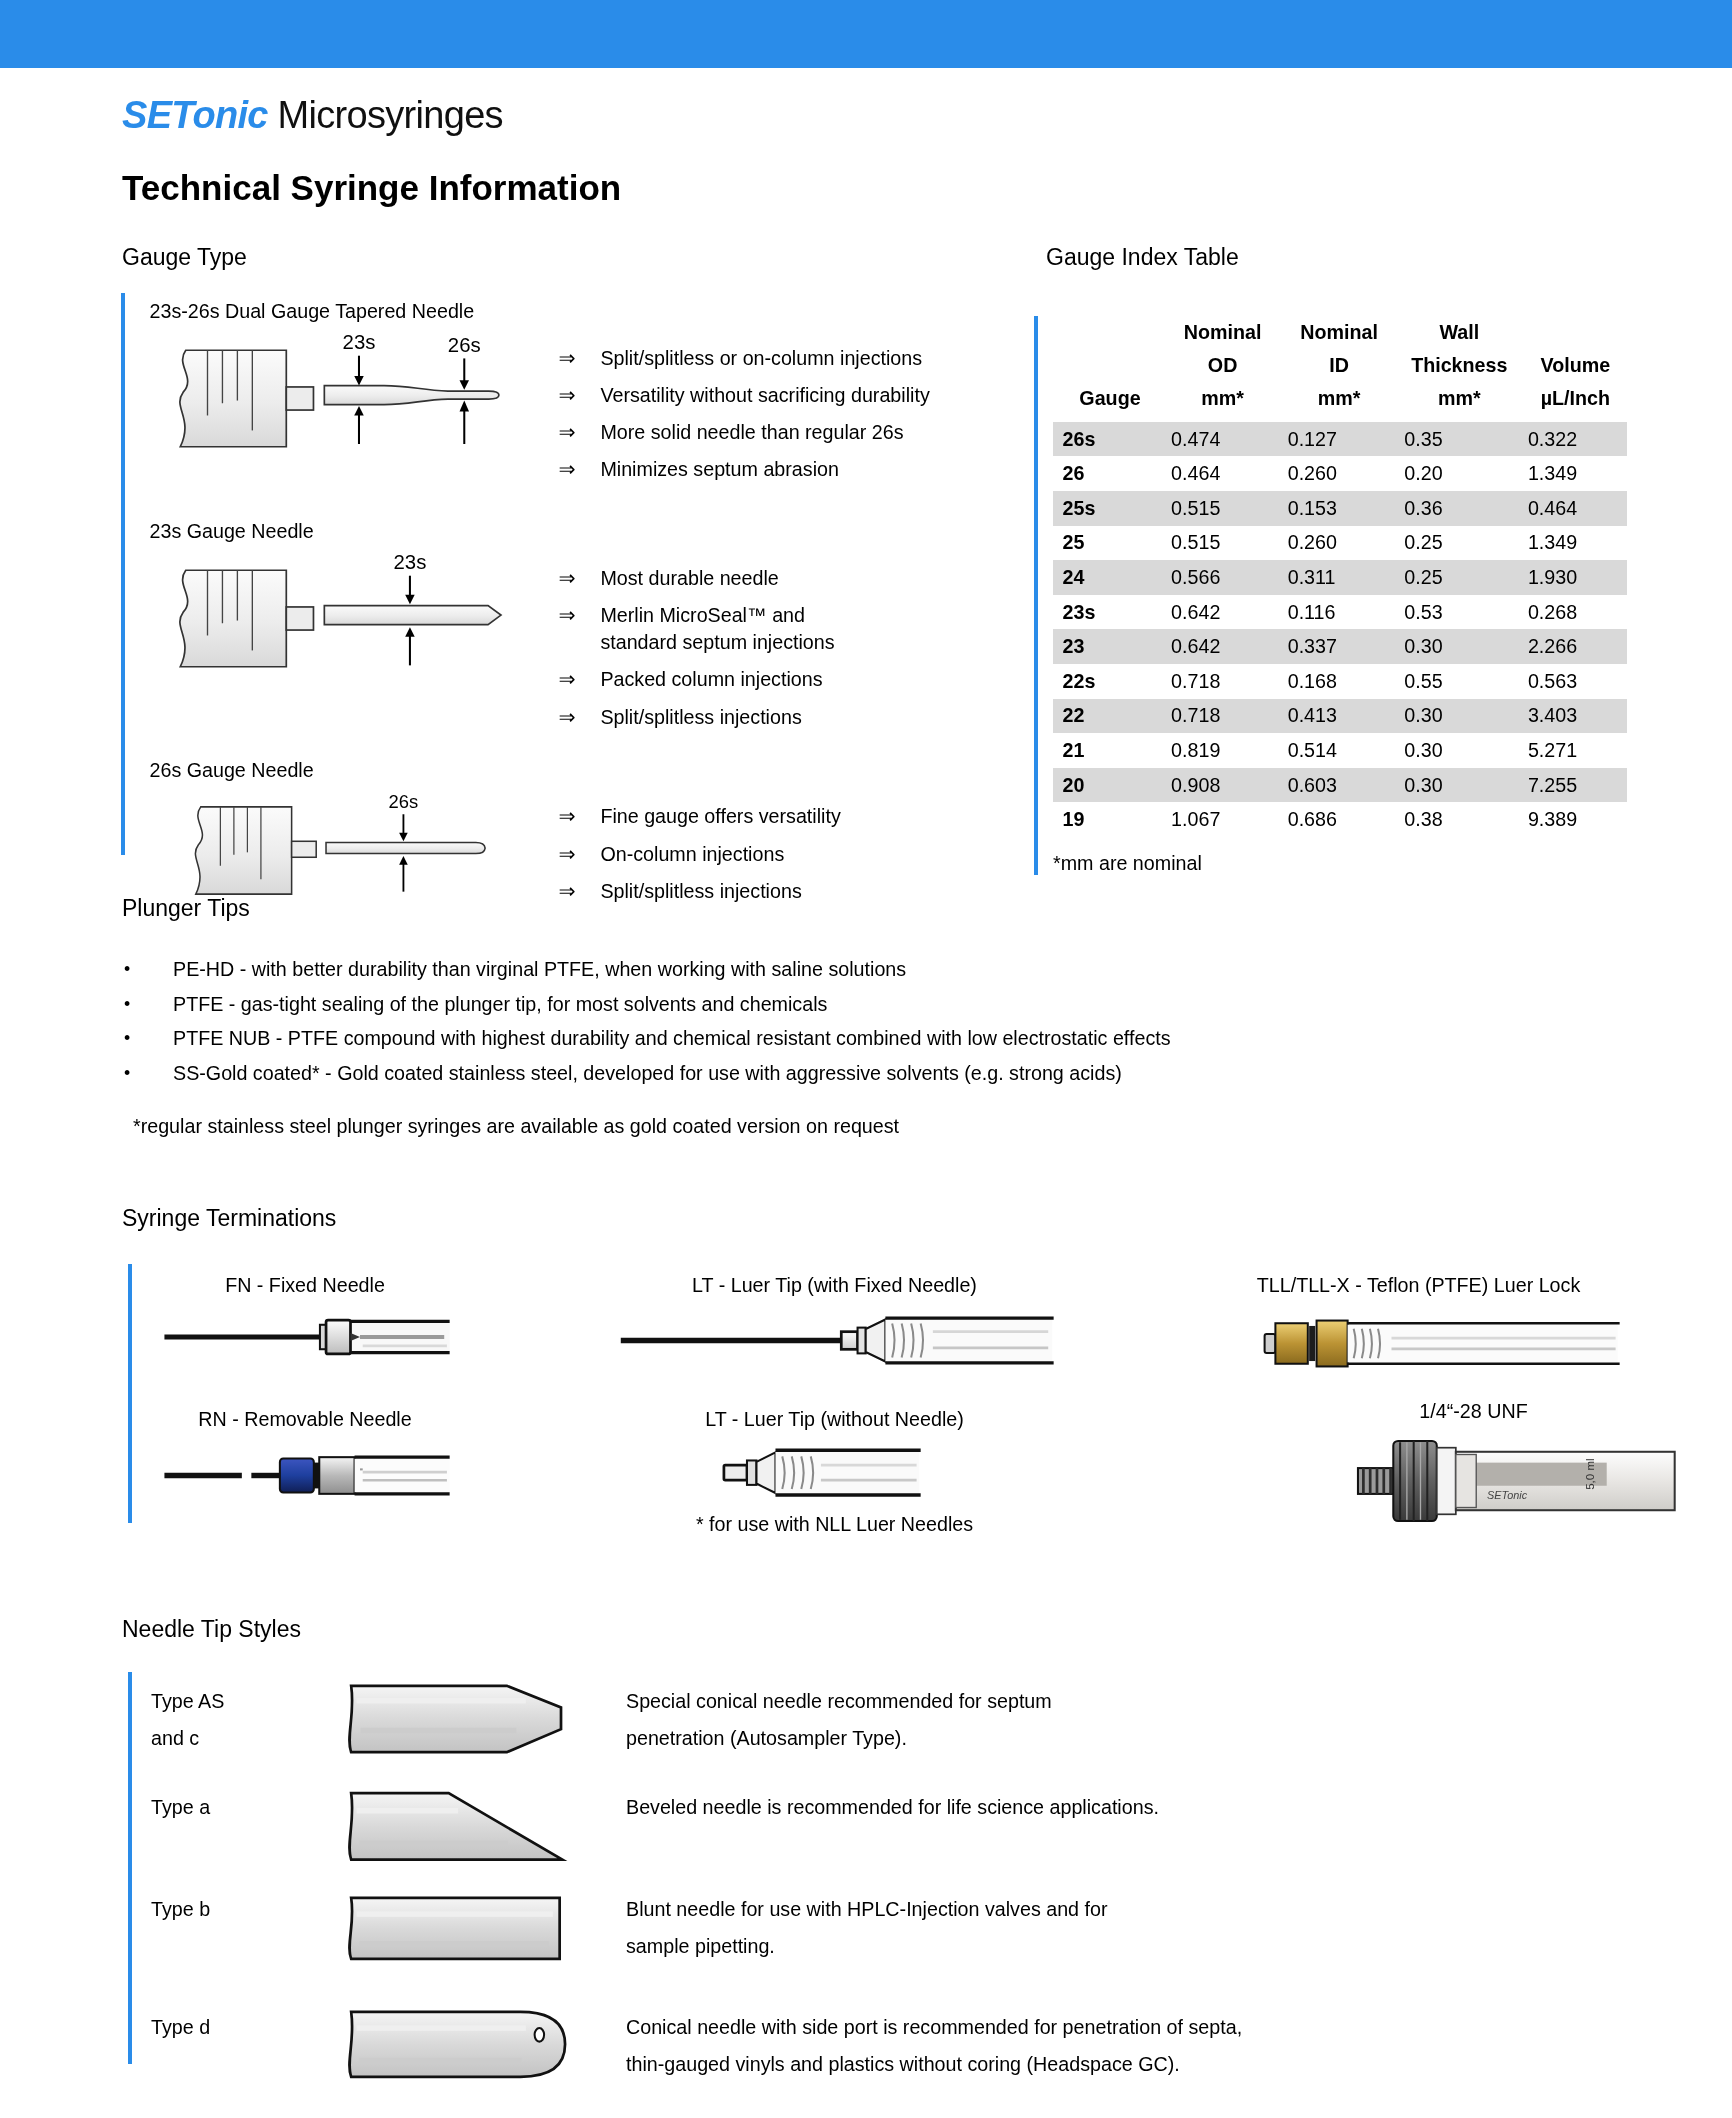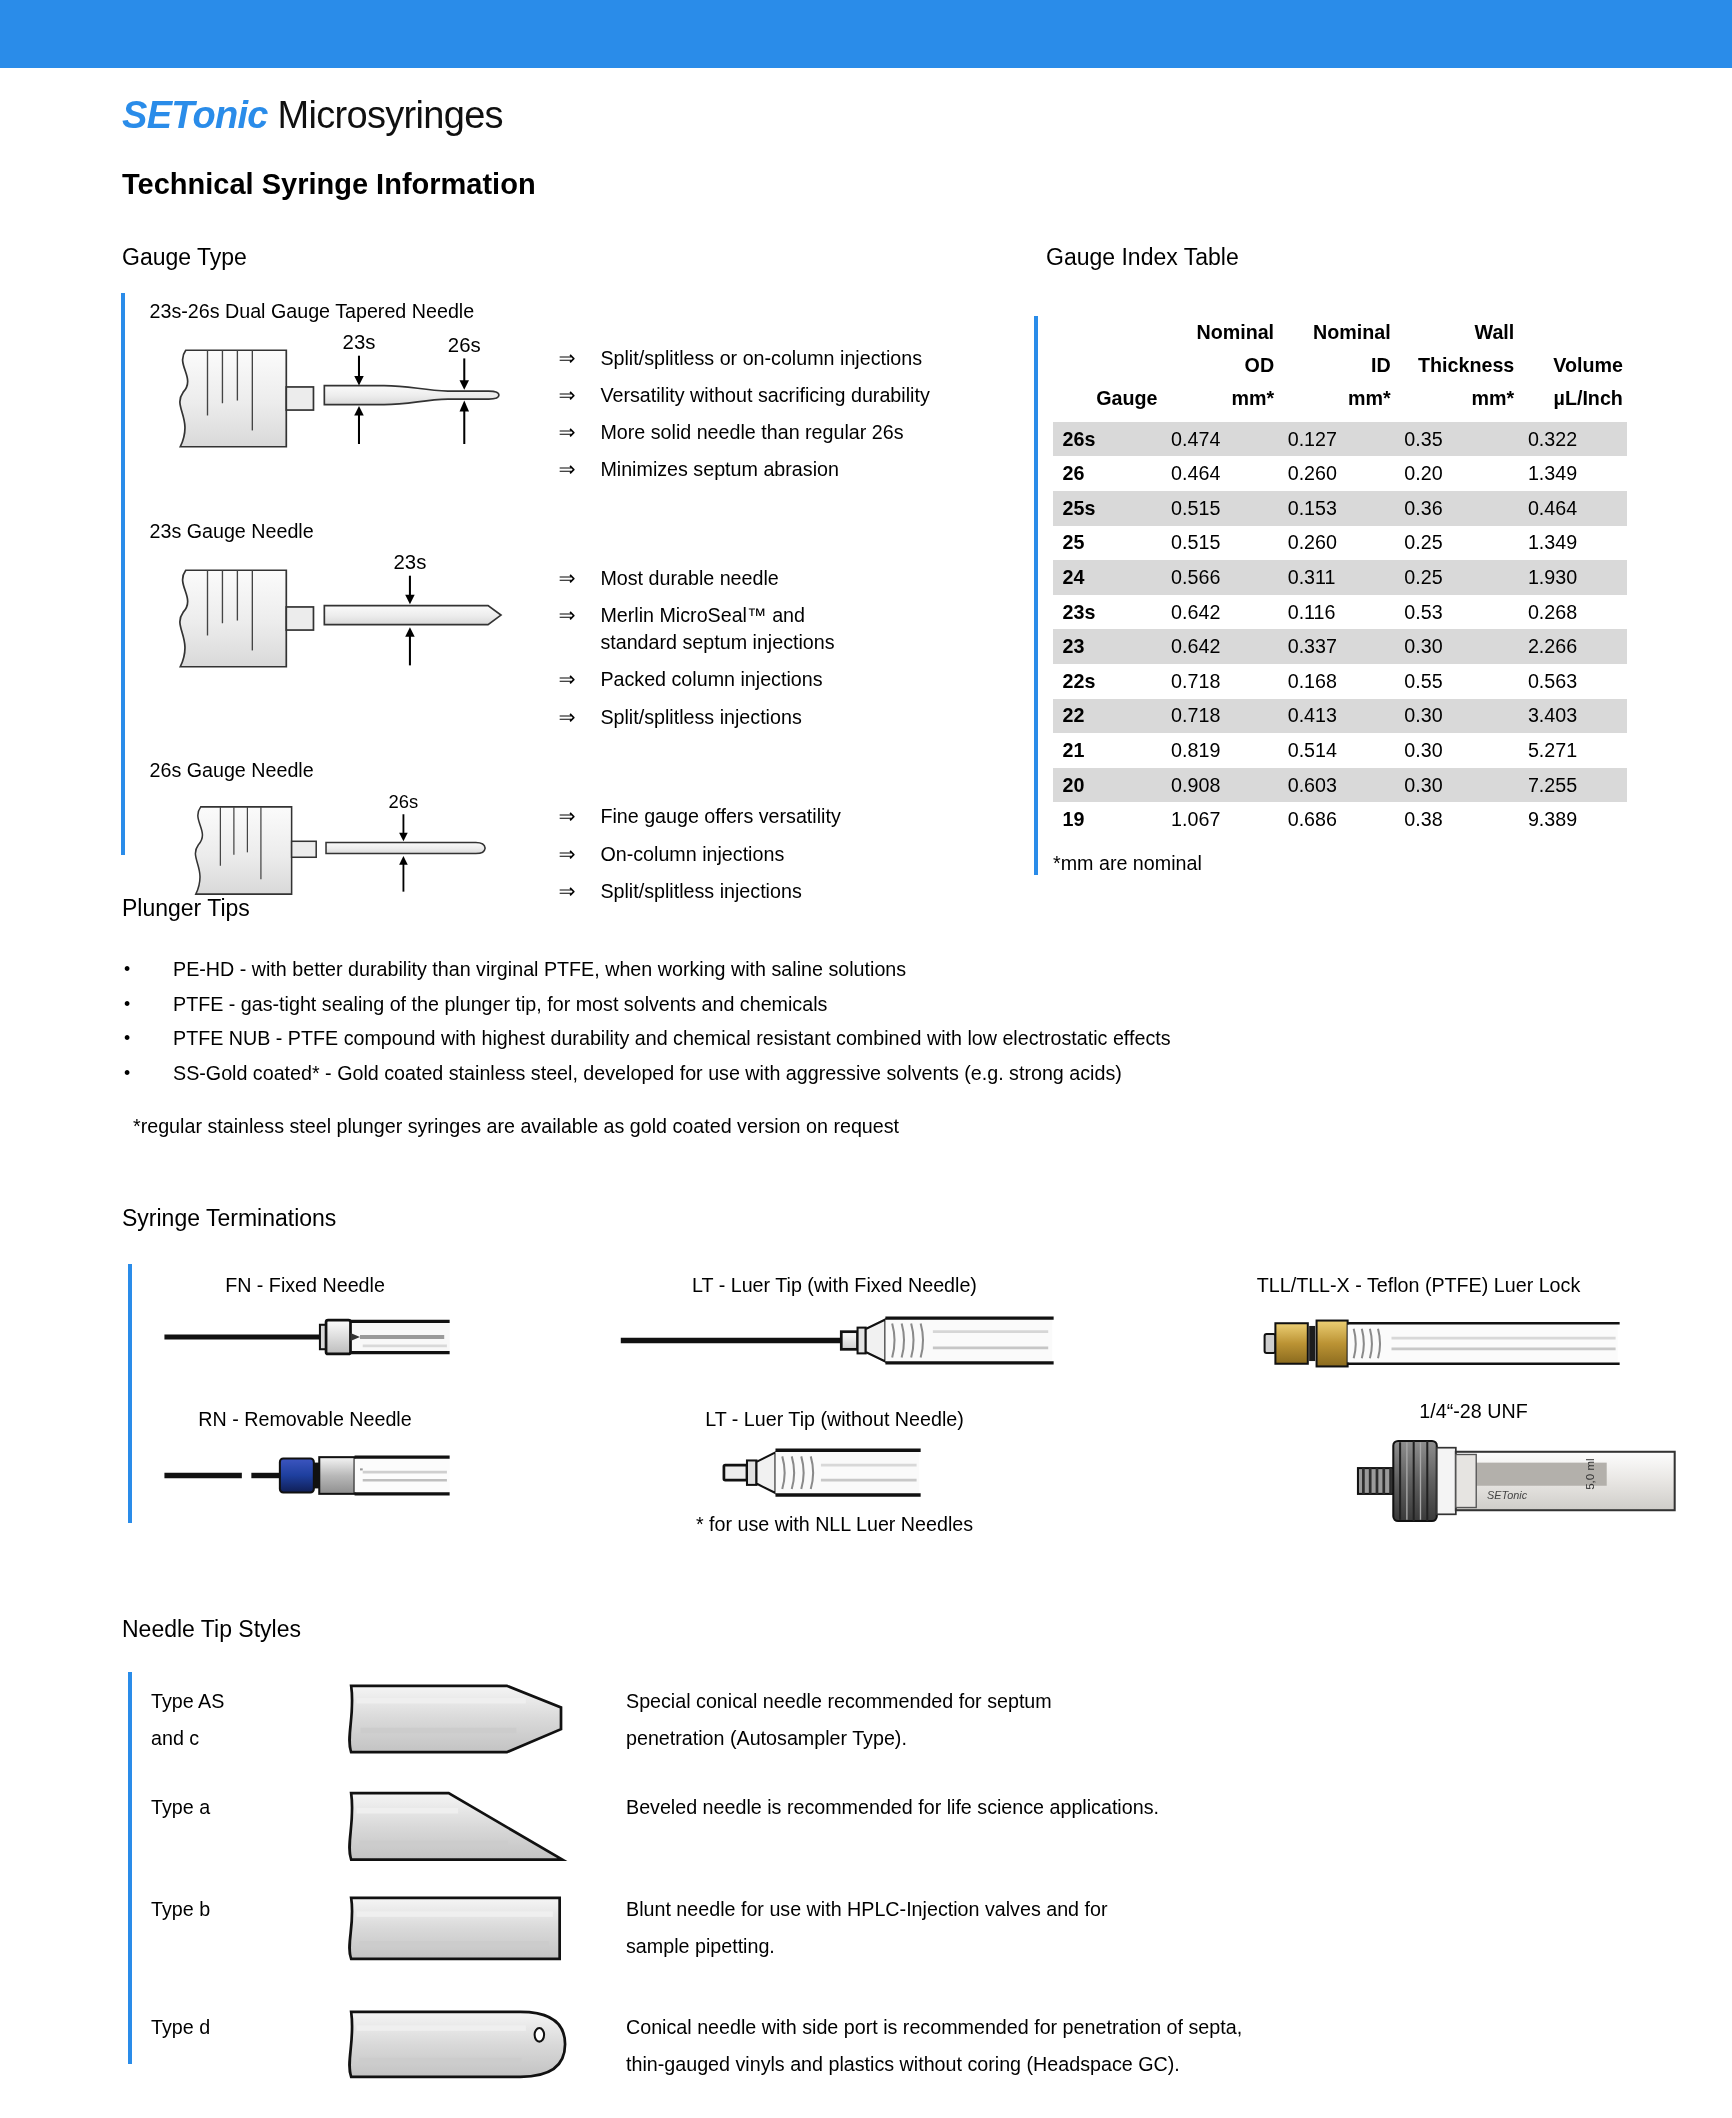--- a/index.html
+++ b/index.html
@@ -3,21 +3,21 @@
 <meta charset="utf-8">
 <style>
   html,body{margin:0;padding:0;background:#fff;}
   .page{position:relative;width:1732px;height:2119px;background:#fff;overflow:hidden;
         font-family:"Liberation Sans",sans-serif;color:#000;}
   .header-bar{position:absolute;left:0;top:0;width:100%;height:68px;background:#2a8ce9;}
 
   .title{position:absolute;left:122px;top:94px;font-size:38px;letter-spacing:-0.7px;}
   .brand{color:#2a8ce9;font-weight:bold;font-style:italic;}
   .brand-suffix{color:#101010;}
-  .subtitle{position:absolute;left:122px;top:168px;font-size:29px;font-weight:bold;}
+  .subtitle{position:absolute;left:122px;top:168px;font-size:35px;font-weight:bold;}
 
   .sec-heading{position:absolute;font-size:23px;}
   .h-gauge-type{left:122px;top:244px;}
   .h-gauge-table{left:1046px;top:244px;}
   .h-plunger{left:122px;top:895px;}
   .h-term{left:122px;top:1205px;}
   .h-tips{left:122px;top:1616px;}
 
   
   .gauge-section{position:absolute;left:121px;top:293px;width:913px;height:562px;
@@ -28,21 +28,21 @@
   .gt-row{display:flex;align-items:flex-start;}
   .gt-diagram{width:394px;height:143px;flex:none;}
   .gt-bullets{list-style:none;margin:17.7px 0 0 19px;padding:0;font-size:19.7px;width:448px;}
   .gt-bullets li{display:flex;margin-bottom:10.2px;line-height:27px;}
   .gt-bullets .ar{flex:none;width:42px;font-size:20.4px;}
 
   
   .gauge-table-wrap{position:absolute;left:1034px;top:316px;border-left:4.8px solid #2a8ce9;
                     padding-left:15px;}
   table.gtab{border-collapse:collapse;font-size:19.7px;}
-  .gtab th{font-weight:bold;text-align:right;vertical-align:bottom;padding:0 4.1px 6.8px 9.5px;}
+  .gtab th{font-weight:bold;text-align:center;vertical-align:bottom;padding:0 4.1px 6.8px 9.5px;}
   .gtab th .hl{line-height:33px;min-height:33px;white-space:nowrap;}
   .gtab td{padding:4.8px 4.1px 4.8px 9.5px;height:25px;white-space:nowrap;}
   .gtab td:first-child{font-weight:bold;}
   .gtab tbody tr:nth-child(odd) td{background:#d9d9d9;}
   .c0{width:95px;} .c1{width:103px;} .c2{width:103px;} .c3{width:110px;} .c4{width:95px;}
   .table-footnote{width:541px;text-align:left;font-size:19.7px;margin-top:15px;}
 
   
   .plunger-list{position:absolute;left:124px;top:959px;width:1460px;list-style:none;
                 margin:0;padding:0;font-size:19.7px;}

